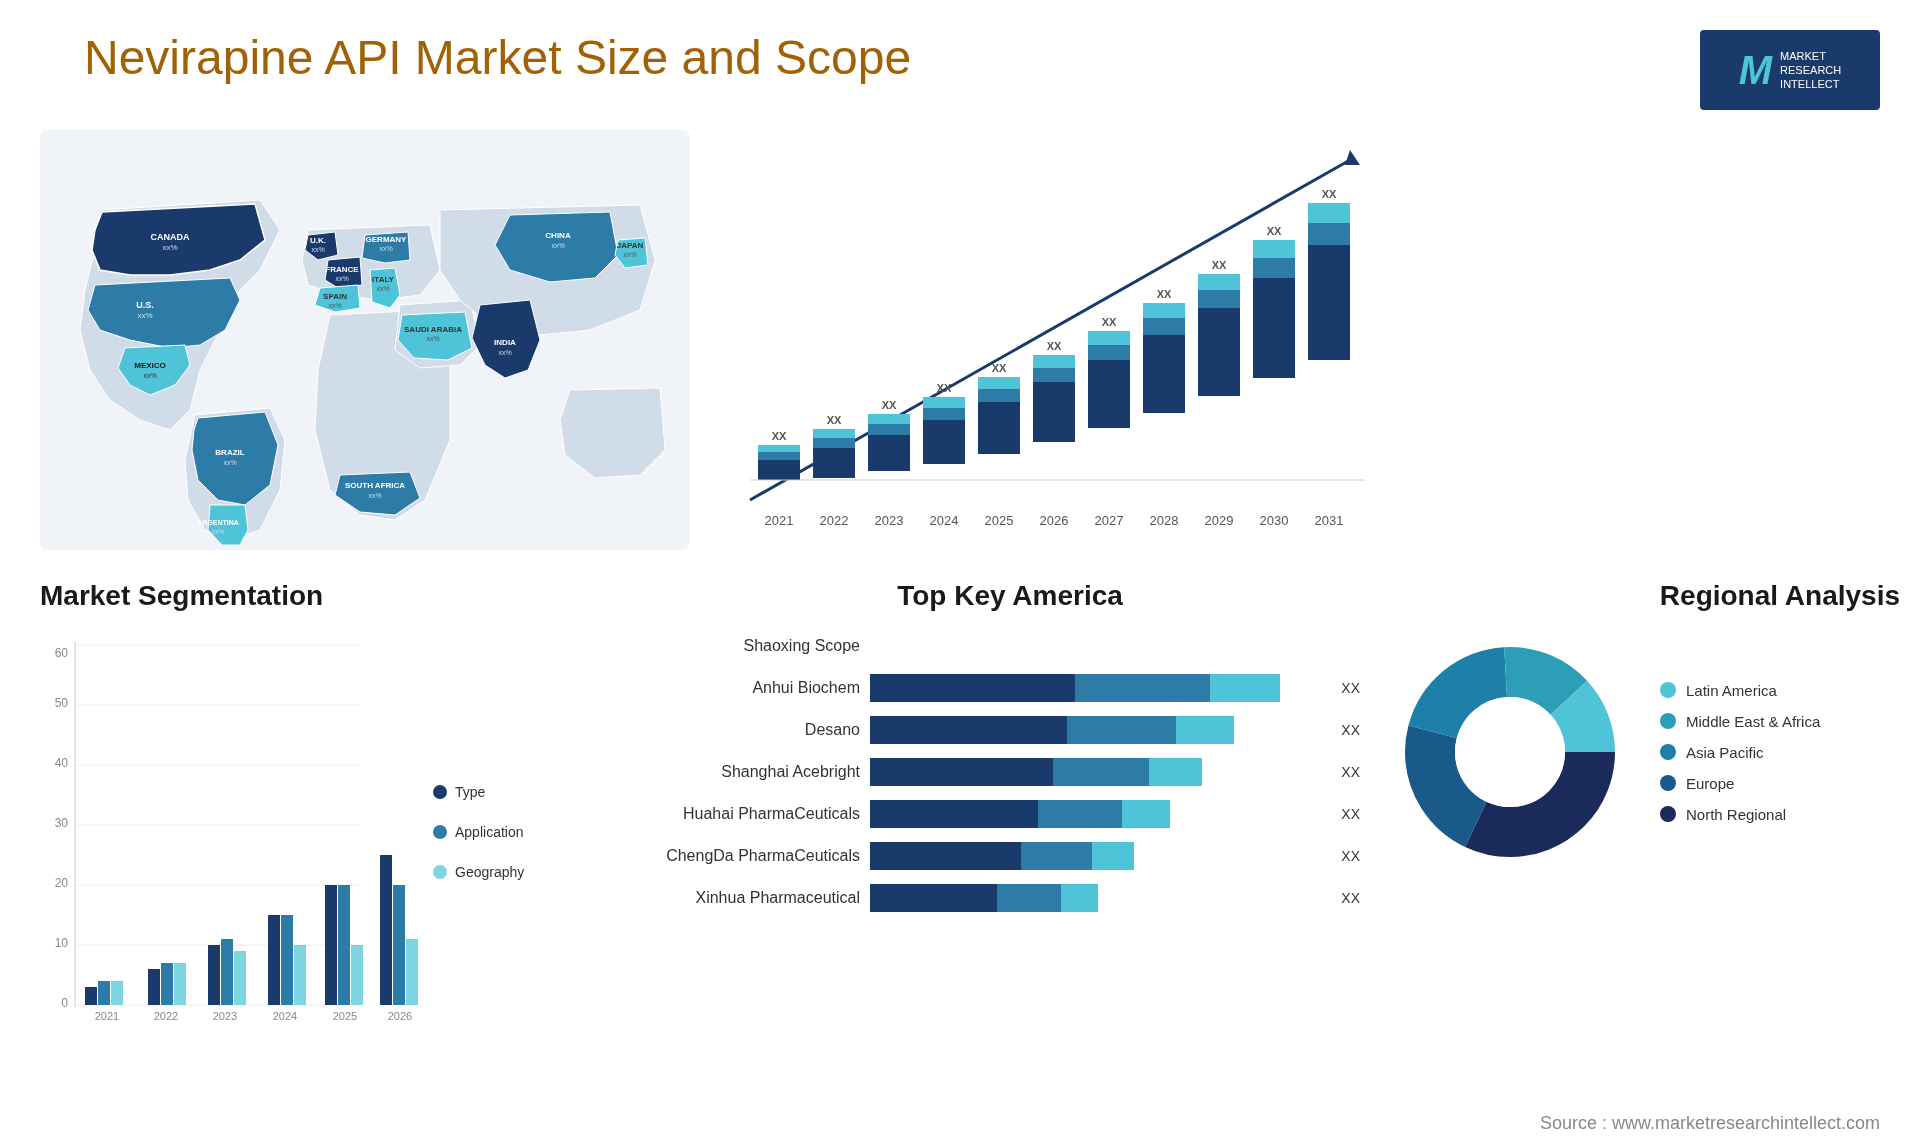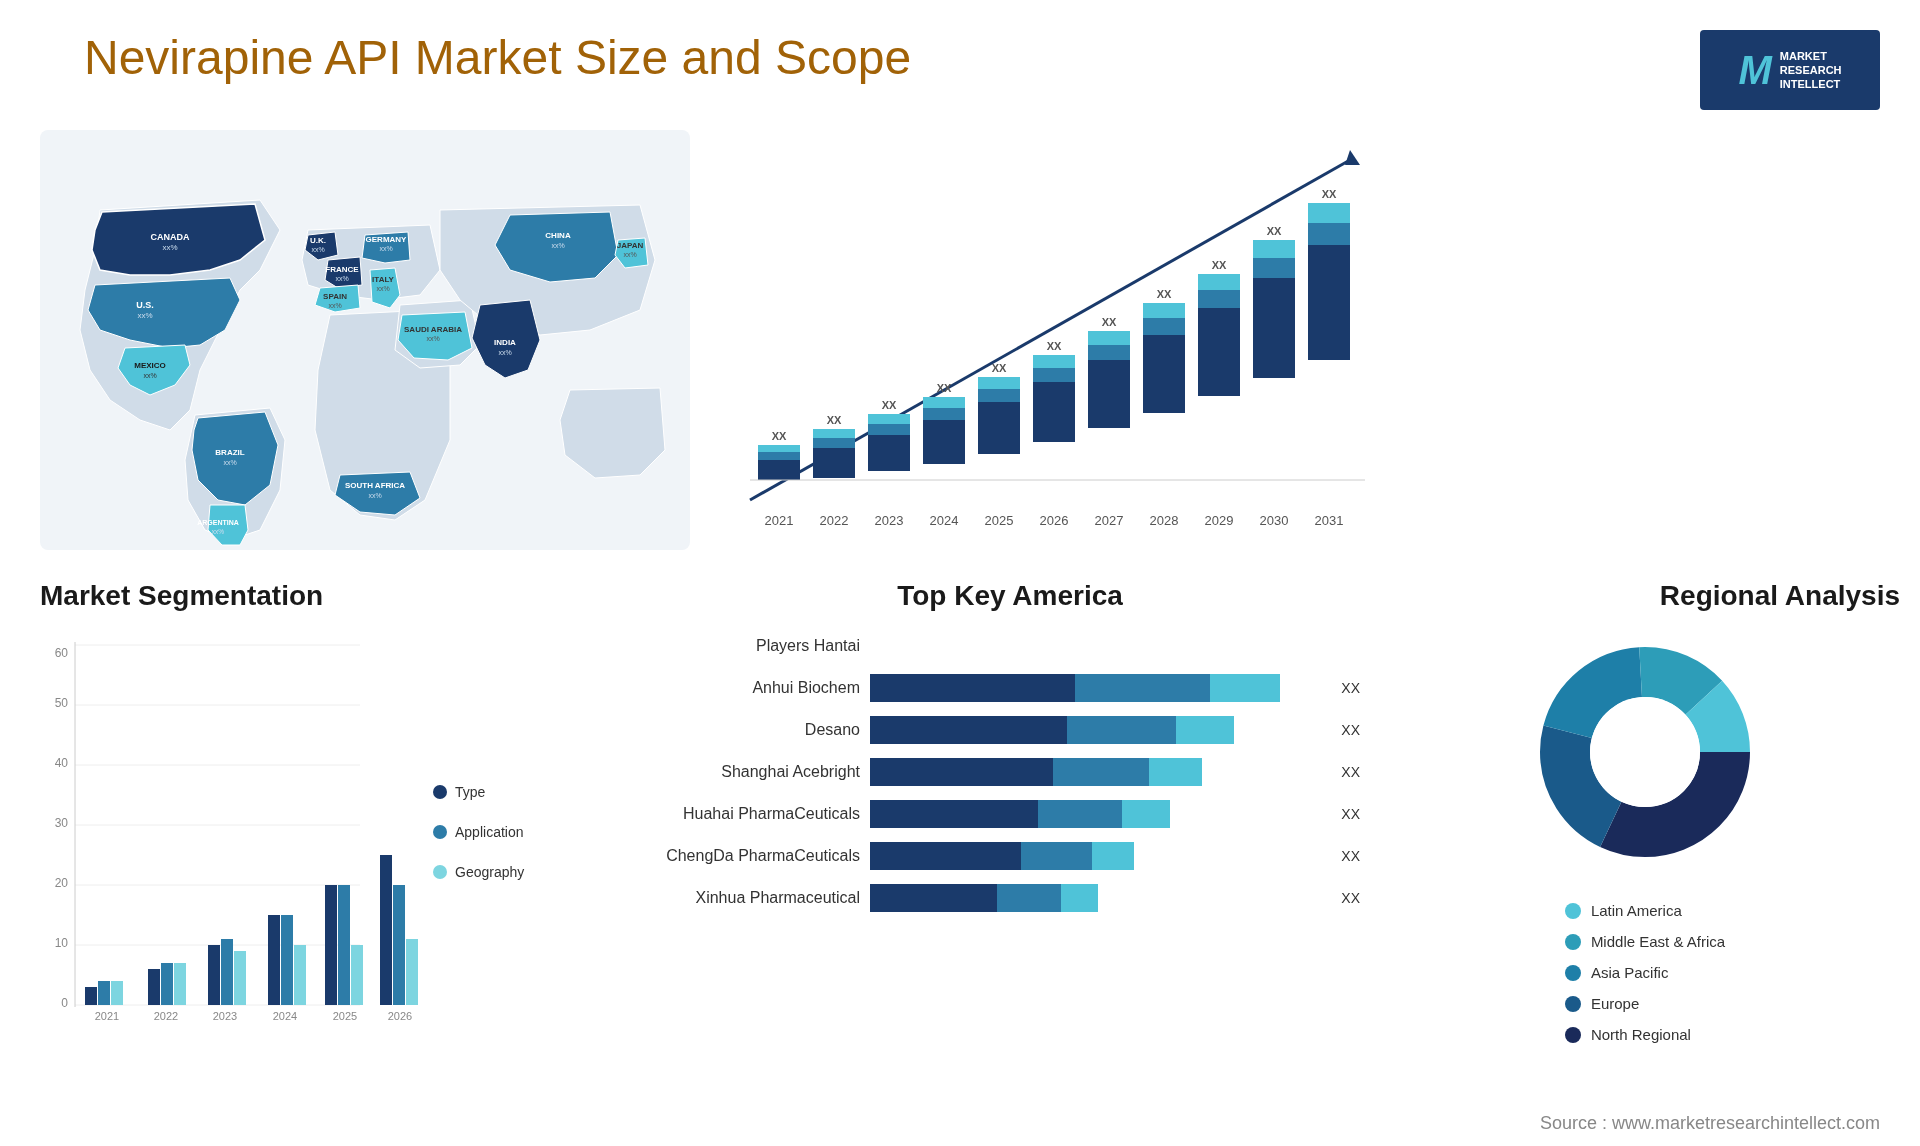--- a/index.html
+++ b/index.html
@@ -46,21 +46,21 @@
     .logo-m {
       color: #4fc3d8;
       font-size: 40px;
       font-weight: 900;
       font-style: italic;
       margin-right: 8px;
     }
     .logo-text {
       color: #ffffff;
       font-size: 11px;
-      font-weight: 700;
+      font-weight: 400;
       line-height: 1.3;
       text-align: left;
     }
     .logo-text span { display: block; }
 
     
     .map-section {
       position: absolute;
       top: 130px;
       left: 40px;
@@ -152,21 +152,20 @@
       font-size: 28px;
       font-weight: 700;
       color: #1a1a1a;
       text-align: right;
       margin-bottom: 20px;
     }
     .donut-area {
       display: flex;
       align-items: center;
       gap: 30px;
-      flex-direction: column;
     }
     .legend-area {
       display: flex;
       flex-direction: column;
       gap: 14px;
     }
     .legend-item {
       display: flex;
       align-items: center;
       gap: 10px;
@@ -421,21 +420,21 @@
     <text x="415" y="205" font-size="14" fill="#333">Application</text>
     <circle cx="400" cy="240" r="7" fill="#7dd5e0"></circle>
     <text x="415" y="245" font-size="14" fill="#333">Geography</text>
   </svg>
 </div>
 
 <div class="players-section">
   <h2 class="players-title">Top Key America</h2>
 
   <div class="player-row">
-    <div class="player-name">Players Hantai</div>
+    <div class="player-name">Shaoxing Scope</div>
     <div class="player-bar-wrap">
       <div class="player-bar" style="width:0%"></div>
     </div>
   </div>
 
   <div class="player-row">
     <div class="player-name">Anhui Biochem</div>
     <div class="player-bar-wrap">
       <div class="player-bar" style="width:90%">
         <div class="player-bar-seg1" style="width:50%"></div>

